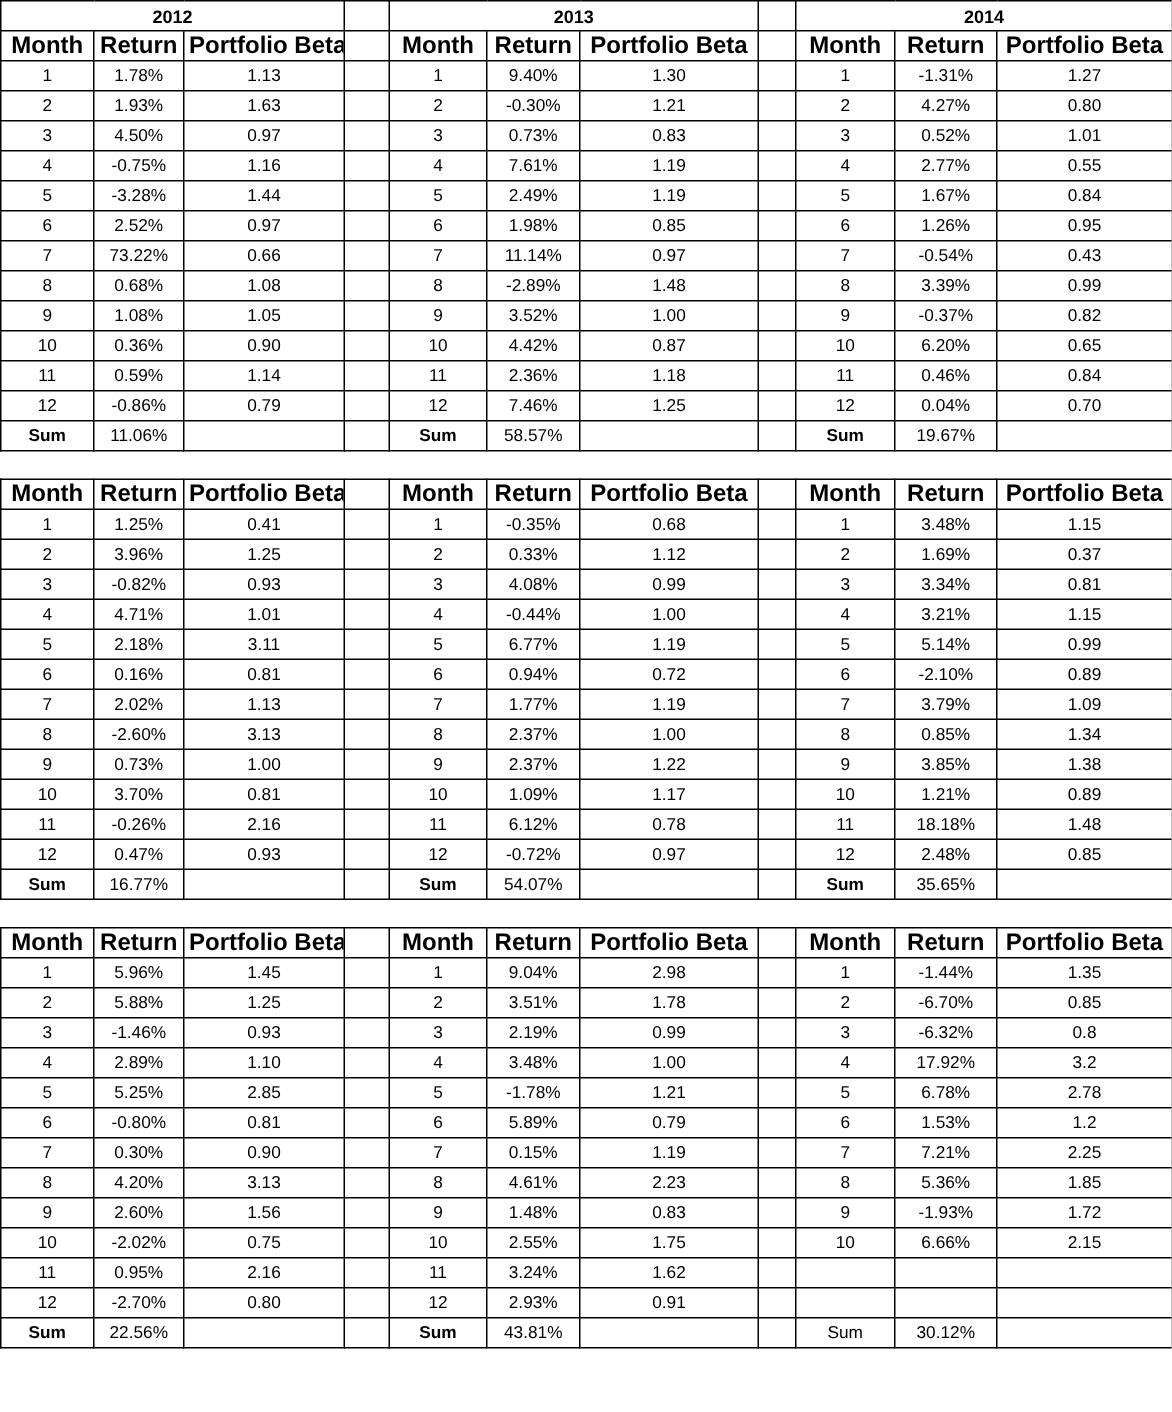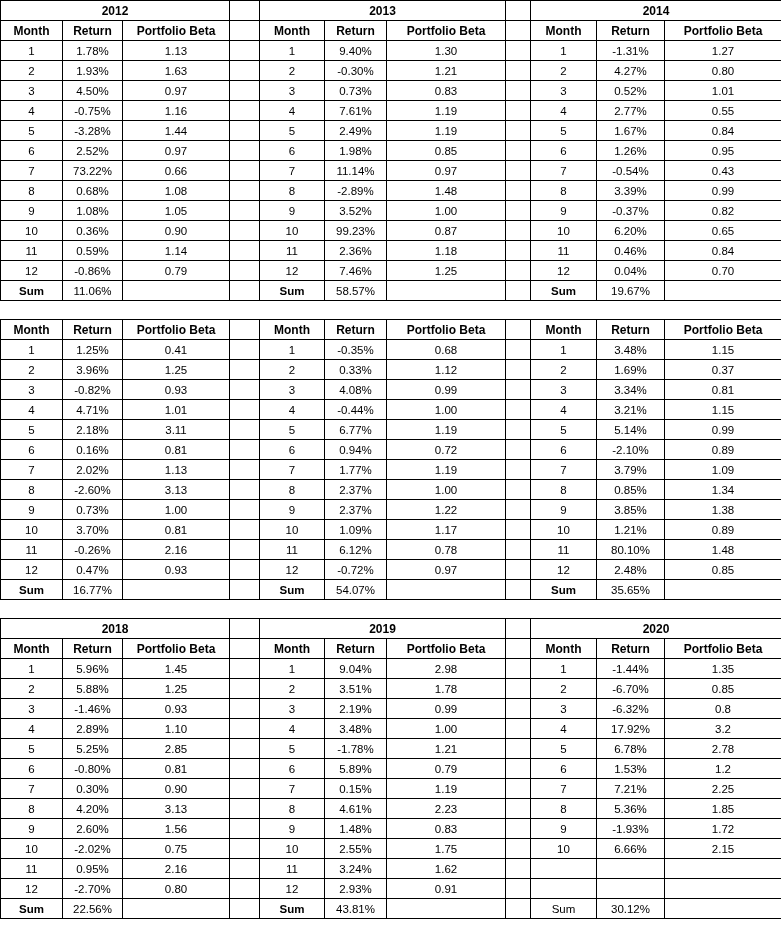--- a/index.html
+++ b/index.html
@@ -52,21 +52,21 @@
     border-bottom: 1px solid #000000;
     font-weight: bold;
     font-size: 12px;
     text-align: center;
     height: 18px;
     line-height: 17px;
   }
 
   td.colhead {
     font-weight: bold;
-    font-size: 12px;
+    font-size: 16px;
   }
 
   td.sum-label {
     font-weight: bold;
   }
   td.sum-label.plain {
     font-weight: normal;
   }
 
   td.empty-row {
@@ -234,21 +234,21 @@
           <td>9</td>
           <td>-0.37%</td>
           <td>0.82</td>
         </tr>
         <tr>
           <td>10</td>
           <td>0.36%</td>
           <td>0.90</td>
           <td class="gap"></td>
           <td>10</td>
-          <td>99.23%</td>
+          <td>4.42%</td>
           <td>0.87</td>
           <td class="gap"></td>
           <td>10</td>
           <td>6.20%</td>
           <td>0.65</td>
         </tr>
         <tr>
           <td>11</td>
           <td>0.59%</td>
           <td>1.14</td>
@@ -446,21 +446,21 @@
         <tr>
           <td>11</td>
           <td>-0.26%</td>
           <td>2.16</td>
           <td class="gap"></td>
           <td>11</td>
           <td>6.12%</td>
           <td>0.78</td>
           <td class="gap"></td>
           <td>11</td>
-          <td>80.10%</td>
+          <td>18.18%</td>
           <td>1.48</td>
         </tr>
         <tr>
           <td>12</td>
           <td>0.47%</td>
           <td>0.93</td>
           <td class="gap"></td>
           <td>12</td>
           <td>-0.72%</td>
           <td>0.97</td>
@@ -487,27 +487,20 @@
           <td></td>
           <td></td>
           <td></td>
           <td></td>
           <td></td>
           <td></td>
           <td></td>
           <td></td>
           <td></td>
           <td></td>
-        </tr>
-        <tr>
-          <td class="year-title" colspan="3">2018</td>
-          <td class="gap"></td>
-          <td class="year-title" colspan="3">2019</td>
-          <td class="gap"></td>
-          <td class="year-title" colspan="3">2020</td>
         </tr>
         <tr>
           <td class="colhead">Month</td>
           <td class="colhead">Return</td>
           <td class="colhead">Portfolio Beta</td>
           <td class="gap"></td>
           <td class="colhead">Month</td>
           <td class="colhead">Return</td>
           <td class="colhead">Portfolio Beta</td>
           <td class="gap"></td>

